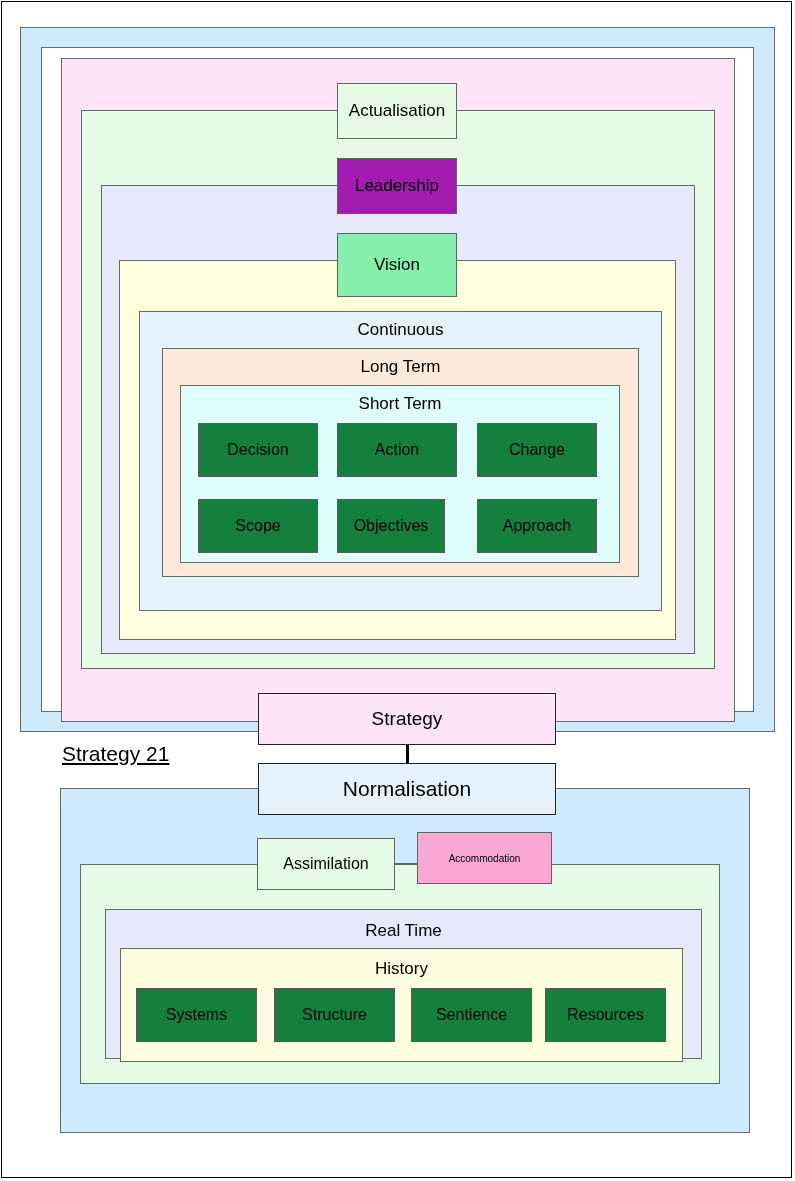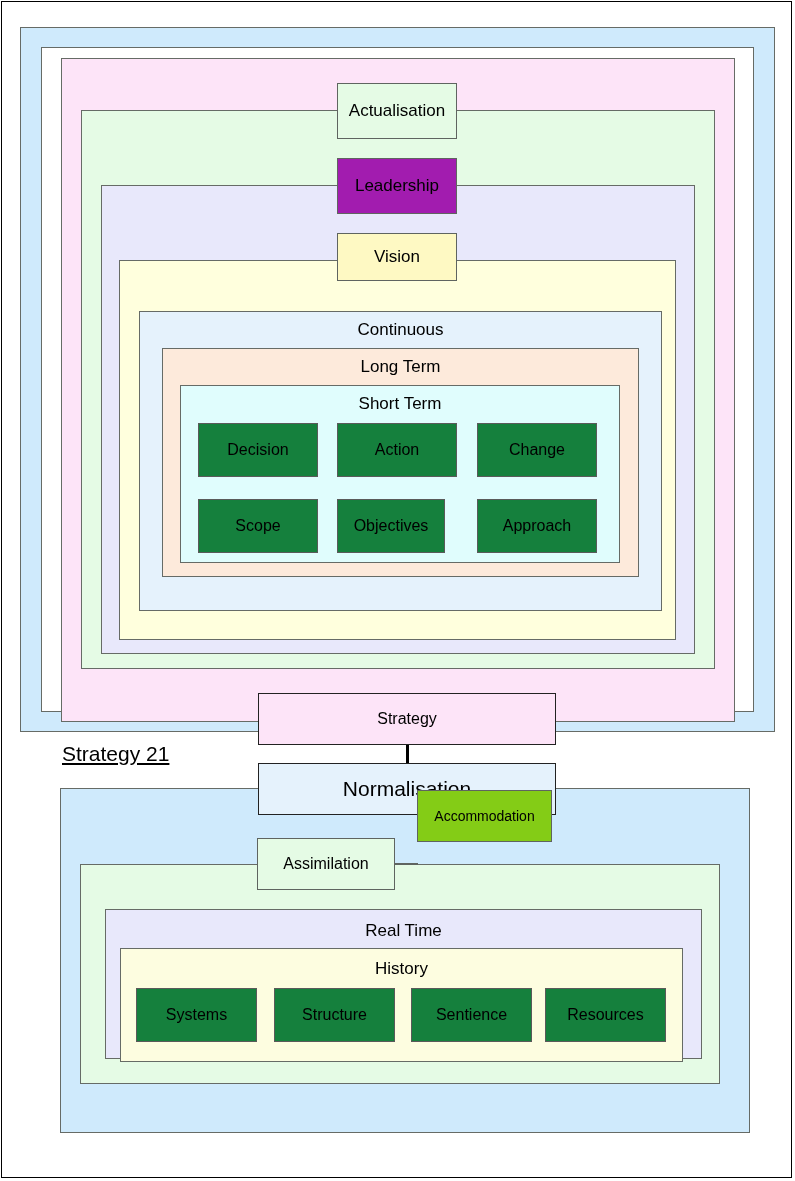--- a/index.html
+++ b/index.html
@@ -123,25 +123,25 @@
   <div class="node" style="left:337px; top:83px; width:120px; height:56px; background:#e5fbe5; font-size:17px;">
     <span>Actualisation</span>
   </div>
 
   <div class="node leaf" style="left:477px; top:499px; width:120px; height:54px;">
     <span>Approach</span>
   </div>
   <div class="node" style="left:337px; top:158px; width:120px; height:56px; background:#a21caf; font-size:17px;">
     <span>Leadership</span>
   </div>
-  <div class="node" style="left:337px; top:233px; width:120px; height:48px; background:#fef9c3; font-size:17px;">
+  <div class="node" style="left:337px; top:233px; width:120px; height:64px; background:#86efac; font-size:17px;">
     <span>Vision</span>
   </div>
 
-  <div class="node" style="left:258px; top:693px; width:298px; height:52px; background:#fde4f8; font-size:16px; border-color:#222222;">
+  <div class="node" style="left:258px; top:693px; width:298px; height:52px; background:#fde4f8; font-size:19px; border-color:#222222;">
     <span>Strategy</span>
   </div>
 
   <div class="connector" style="left:406px; top:745px; width:3px; height:18px;"></div>
 
   <div class="corner-label" style="left:62px; top:742px;">Strategy 21</div>
 
   <div class="layer" style="left:60px; top:788px; width:690px; height:345px; background:#cfeafc;"></div>
 
   <div class="layer" style="left:80px; top:864px; width:640px; height:220px; background:#e5fbe5;"></div>
@@ -168,17 +168,17 @@
   </div>
 
   <div class="node" style="left:258px; top:763px; width:298px; height:52px; background:#e5f2fc; font-size:21px; border-color:#222222;">
     <span>Normalisation</span>
   </div>
 
   <div class="node" style="left:257px; top:838px; width:138px; height:52px; background:#e5fbe5; font-size:16px;">
     <span>Assimilation</span>
   </div>
   <div class="connector" style="left:395px; top:863px; width:23px; height:1.5px; background:#5f6460;"></div>
-  <div class="node" style="left:417px; top:790px; width:135px; height:52px; background:#84cc16; font-size:14px;">
+  <div class="node" style="left:417px; top:832px; width:135px; height:52px; background:#f9a8d4; font-size:10px;">
     <span>Accommodation</span>
   </div>
 
 </div>
 
 </body></html>

